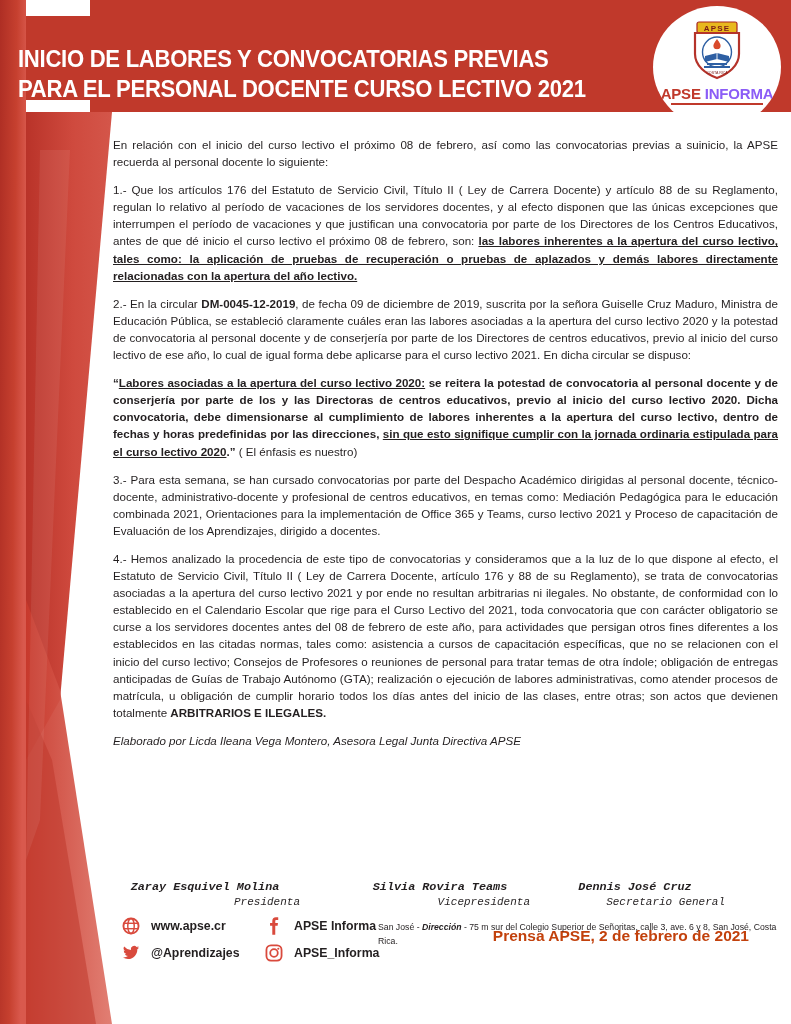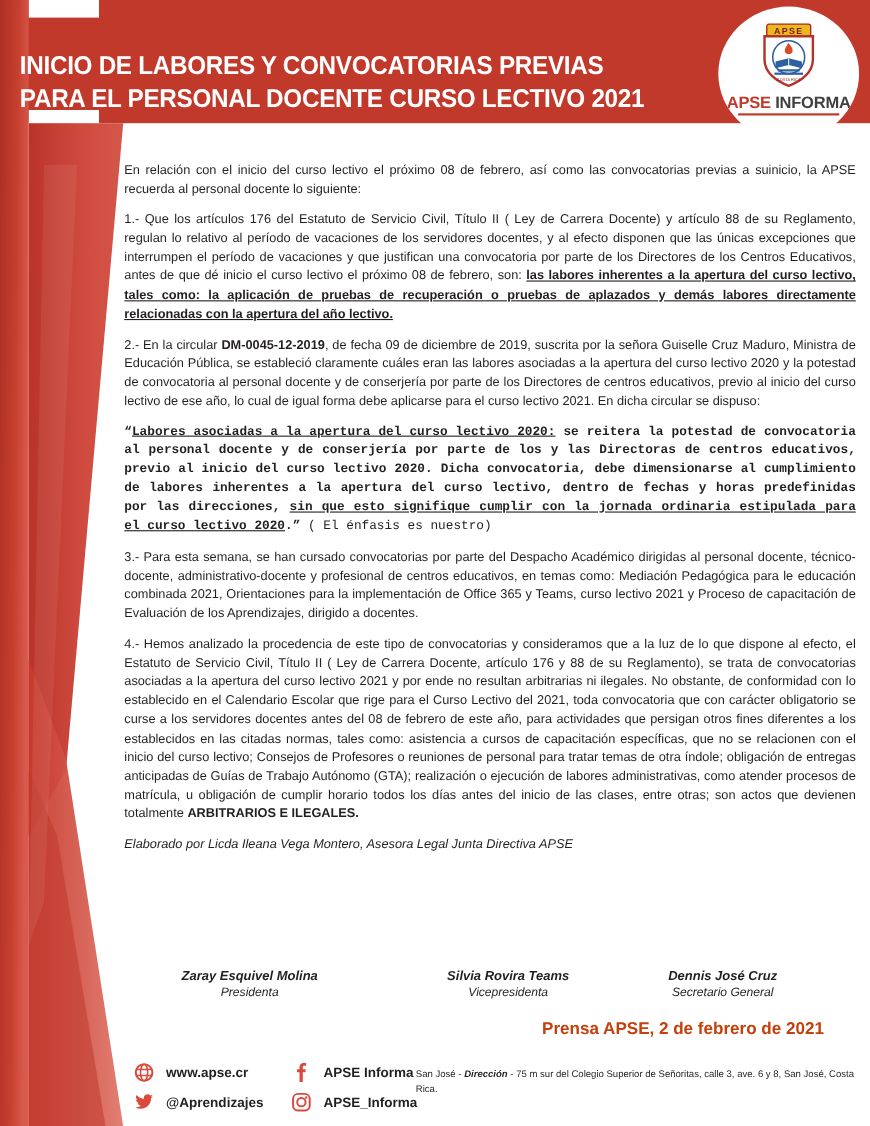--- a/index.html
+++ b/index.html
@@ -73,99 +73,100 @@
     left: 0;
     right: 0;
     top: 79px;
     text-align: center;
     font-size: 15px;
     font-weight: bold;
     letter-spacing: -0.2px;
     white-space: nowrap;
   }
   .logo-wordmark .w-apse { color: #c0392b; }
-  .logo-wordmark .w-informa { color: #404040; }
+  .logo-wordmark .w-informa { color: #8b5cf6; }
   .logo-underline {
     position: absolute;
     left: 18px;
     right: 18px;
     top: 97px;
     height: 2px;
     background: #c0392b;
   }
 
   
   .content {
     position: absolute;
     left: 113px;
-    top: 146px;
+    top: 136px;
     width: 665px;
     font-size: 11.6px;
     line-height: 17.1px;
     text-align: justify;
     color: #231f20;
   }
   .content p {
     margin: 0 0 11px 0;
   }
   .content b, .content strong { font-weight: bold; }
   .u { text-decoration: underline; }
   .quote-block {
     font-weight: bold;
     text-align: justify;
-    font-family: Liberation Mono, monospace;
   }
   .i { font-style: italic; }
 
   
   .sig-row {
     position: absolute;
-    left: 117px;
+    left: 95px;
     top: 880px;
     width: 640px;
     height: 42px;
+    font-family: Liberation Mono, monospace;
   }
   .sig {
     position: absolute;
     text-align: center;
     line-height: 15px;
   }
   .sig .name {
     font-weight: bold;
     font-style: italic;
     font-size: 11.8px;
     display: block;
     white-space: nowrap;
   }
   .sig .role {
     font-style: italic;
     font-size: 11px;
     display: block;
     white-space: nowrap;
+    text-align: right;
   }
   .sig-1 { left: 15px;  width: 190px; }
   .sig-2 { left: 255px; width: 180px; }
   .sig-3 { left: 450px; width: 180px; }
 
   
   .press-line {
     position: absolute;
     right: 42px;
     top: 927px;
     font-weight: bold;
     font-size: 15.5px;
     color: #c2410c;
     white-space: nowrap;
   }
 
   
   .footer {
     position: absolute;
     left: 0;
-    top: 955px;
+    top: 906px;
     width: 633px;
     height: 69px;
   }
   .social-col {
     position: absolute;
     display: flex;
     flex-direction: column;
     gap: 7px;
   }
   .social-col-1 { left: 122px; top: 10px; }

